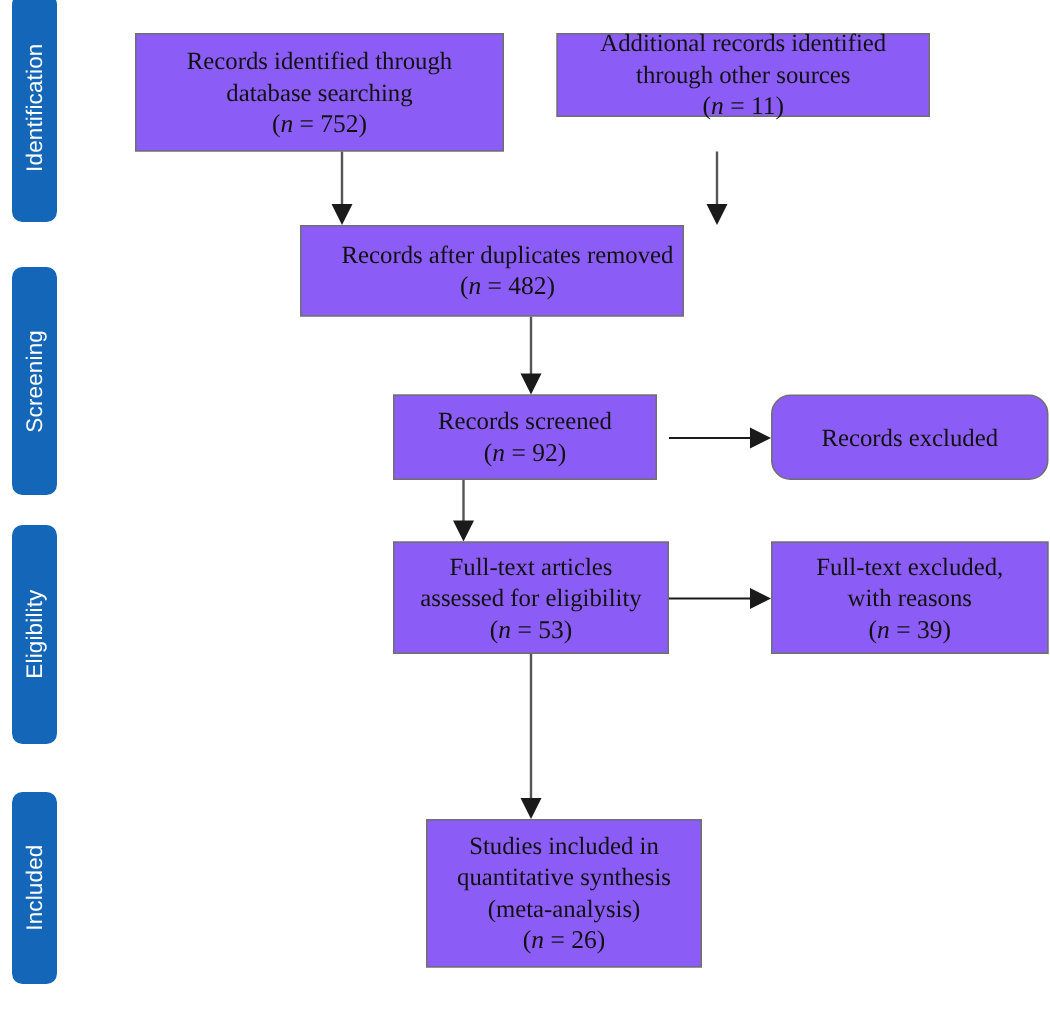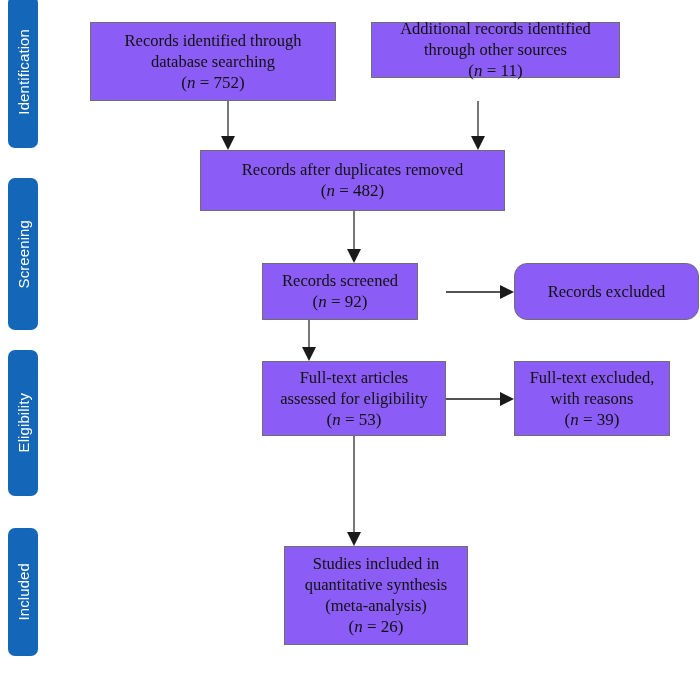--- a/index.html
+++ b/index.html
@@ -150,49 +150,49 @@
   </div>
 
   <div class="flow-box" style="left:371px; top:22px; width:249px; height:56px;">
     <div>
       <div class="flow-box-text">Additional records identified
 through other sources</div>
       <div class="flow-box-count">(<em>n</em> = 11)</div>
     </div>
   </div>
 
-  <div class="flow-box" style="left:200px; top:150px; width:305px; height:61px;">
+  <div class="flow-box" style="left:200px; top:150px; width:256px; height:61px;justify-content:flex-end;">
     <div>
       <div class="flow-box-text">Records after duplicates removed</div>
       <div class="flow-box-count">(<em>n</em> = 482)</div>
     </div>
   </div>
 
-  <div class="flow-box" style="left:262px; top:263px; width:156px; height:57px;text-align:center;">
+  <div class="flow-box" style="left:262px; top:263px; width:176px; height:57px;text-align:center;">
     <div>
       <div class="flow-box-text">Records screened</div>
       <div class="flow-box-count">(<em>n</em> = 92)</div>
     </div>
   </div>
 
   <div class="flow-box" style="left:514px; top:263px; width:185px; height:57px;border-radius:13px;">
     <div>
       <div class="flow-box-text">Records excluded</div>
     </div>
   </div>
 
   <div class="flow-box" style="left:262px; top:361px; width:184px; height:75px;">
     <div>
       <div class="flow-box-text">Full-text articles
 assessed for eligibility</div>
       <div class="flow-box-count">(<em>n</em> = 53)</div>
     </div>
   </div>
 
-  <div class="flow-box" style="left:514px; top:361px; width:156px; height:75px;">
+  <div class="flow-box" style="left:514px; top:361px; width:185px; height:75px;">
     <div>
       <div class="flow-box-text">Full-text excluded,
 with reasons</div>
       <div class="flow-box-count">(<em>n</em> = 39)</div>
     </div>
   </div>
 
   <div class="flow-box" style="left:262px; top:546px; width:184px; height:99px;margin-left:22px;">
     <div>
       <div class="flow-box-text">Studies included in

